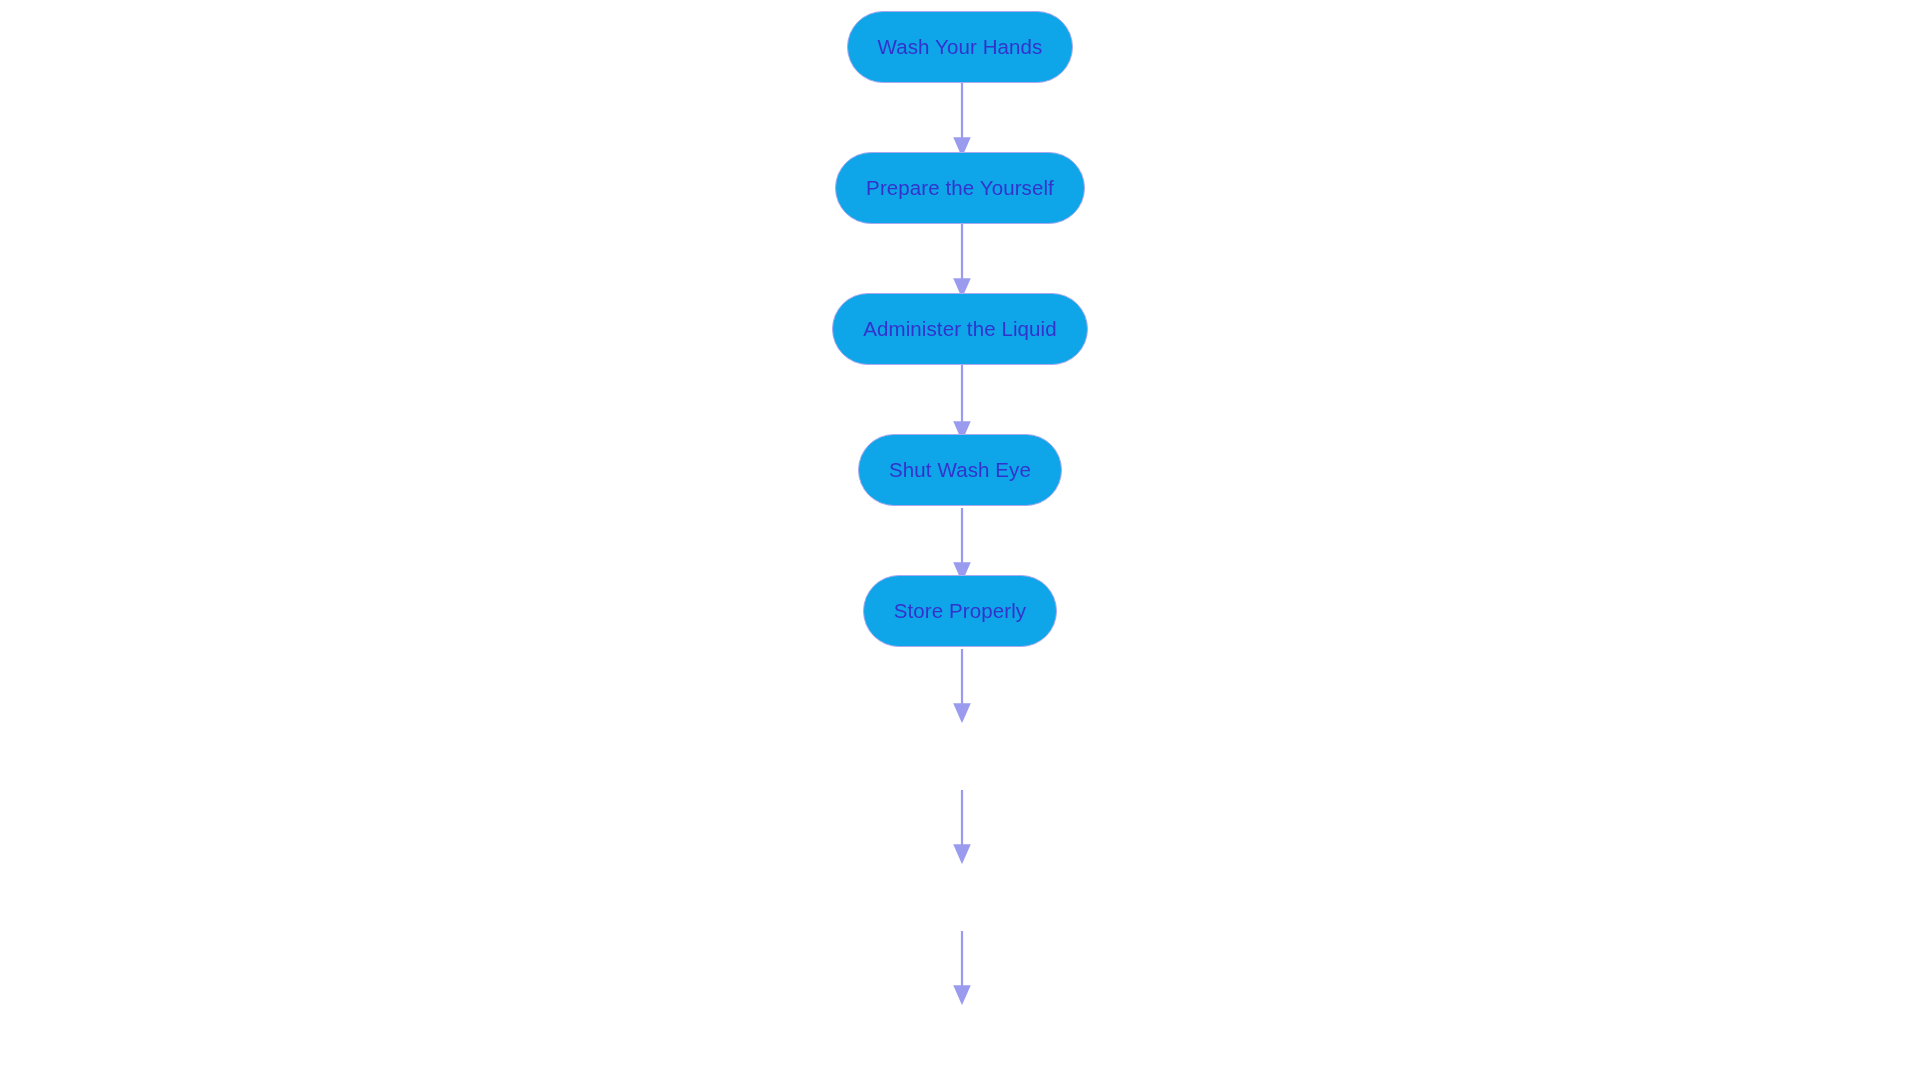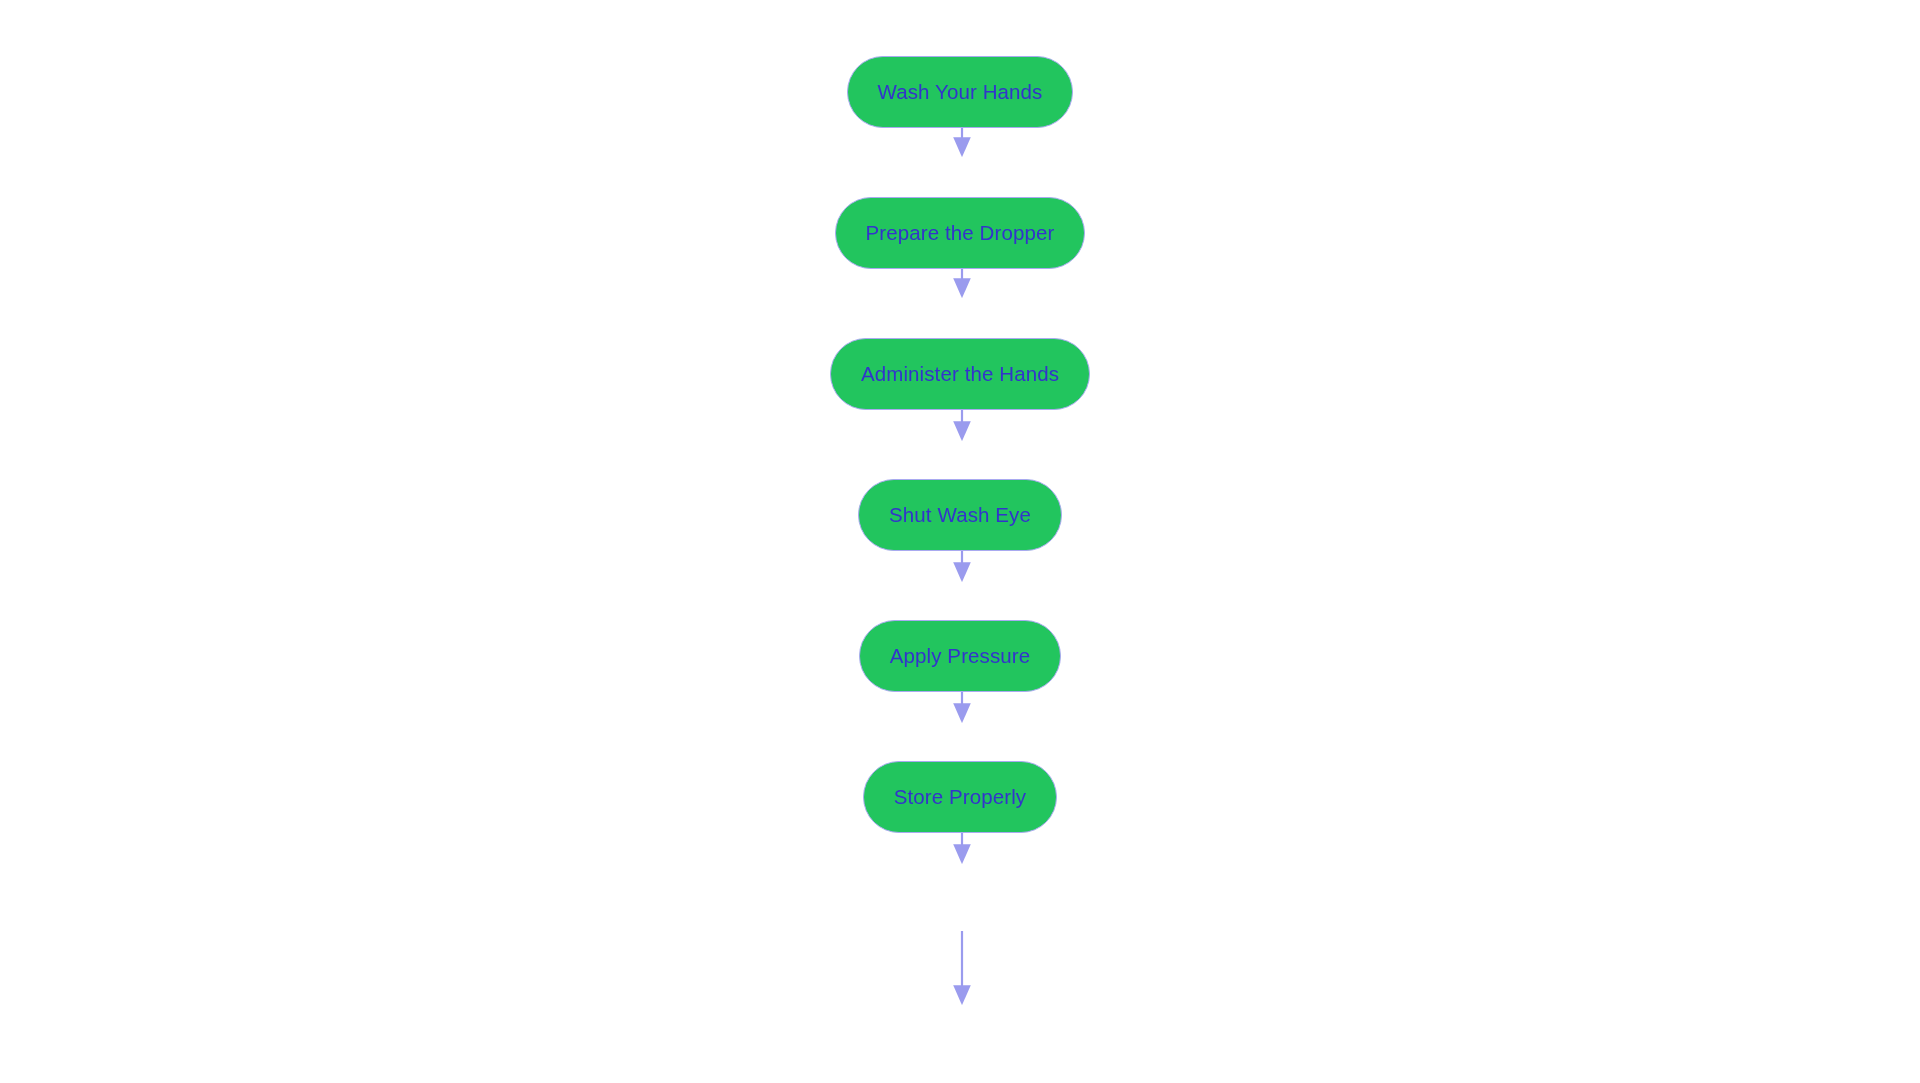--- a/index.html
+++ b/index.html
@@ -51,28 +51,27 @@
     width: 100%;
   }
   .node-slot:last-child {
     height: 72px;
   }
 
   .flow-node {
     height: 72px;
     box-sizing: border-box;
     border-radius: 36px;
-    background: #22c55e;
+    background: #0ea5e9;
     border: 1px solid #a9aaf0;
     display: flex;
     align-items: center;
     justify-content: center;
     padding: 5px 30px;
     white-space: nowrap;
-    margin-top: 45px;
   }
 
   .flow-node .node-label {
     color: #3333cc;
     font-size: 20.5px;
     font-weight: 400;
     letter-spacing: 0.1px;
     line-height: 1;
   }
 </style>
@@ -102,42 +101,37 @@
   <div class="node-chain">
 
     <div class="node-slot">
       <div class="flow-node">
         <span class="node-label">Wash Your Hands</span>
       </div>
     </div>
 
     <div class="node-slot">
       <div class="flow-node">
-        <span class="node-label">Prepare the Dropper</span>
+        <span class="node-label">Prepare the Yourself</span>
       </div>
     </div>
 
 
     <div class="node-slot">
       <div class="flow-node">
-        <span class="node-label">Administer the Hands</span>
+        <span class="node-label">Administer the Liquid</span>
       </div>
     </div>
 
     <div class="node-slot">
       <div class="flow-node">
         <span class="node-label">Shut Wash Eye</span>
       </div>
     </div>
 
-    <div class="node-slot">
-      <div class="flow-node">
-        <span class="node-label">Apply Pressure</span>
-      </div>
-    </div>
 
 
     <div class="node-slot">
       <div class="flow-node">
         <span class="node-label">Store Properly</span>
       </div>
     </div>
 
   </div>
 </div>

